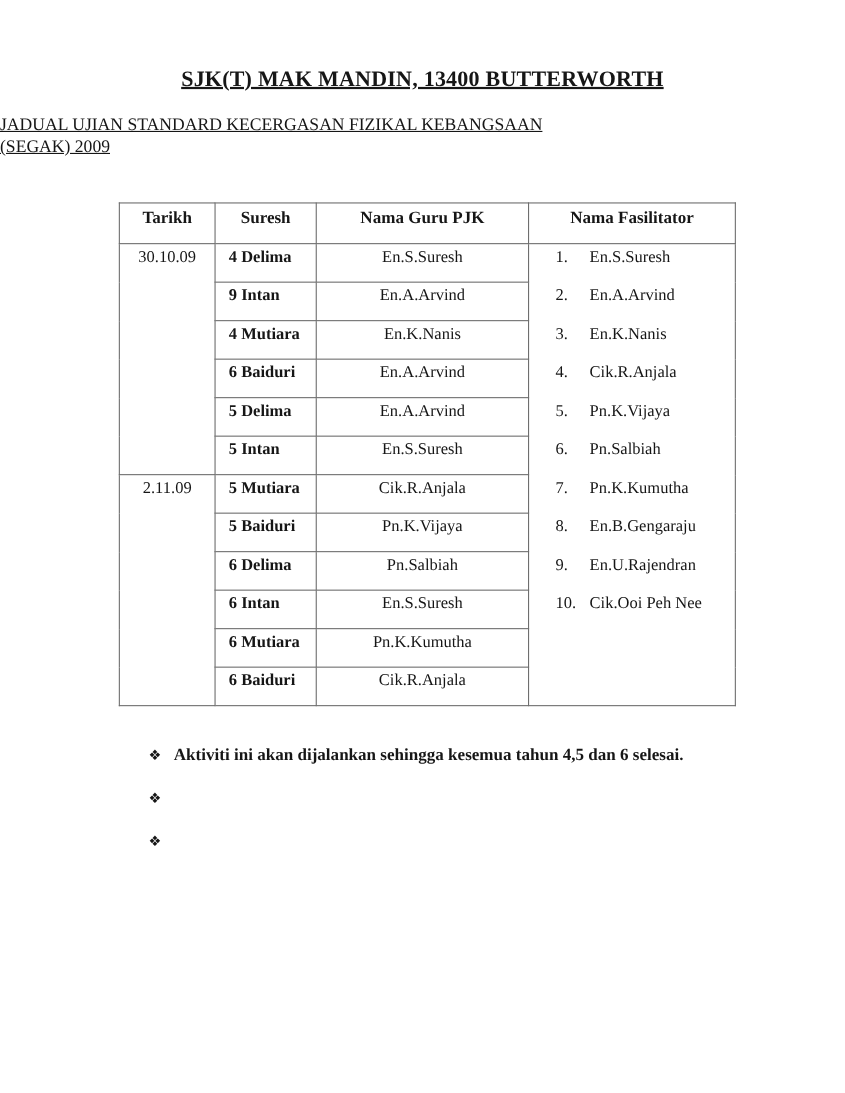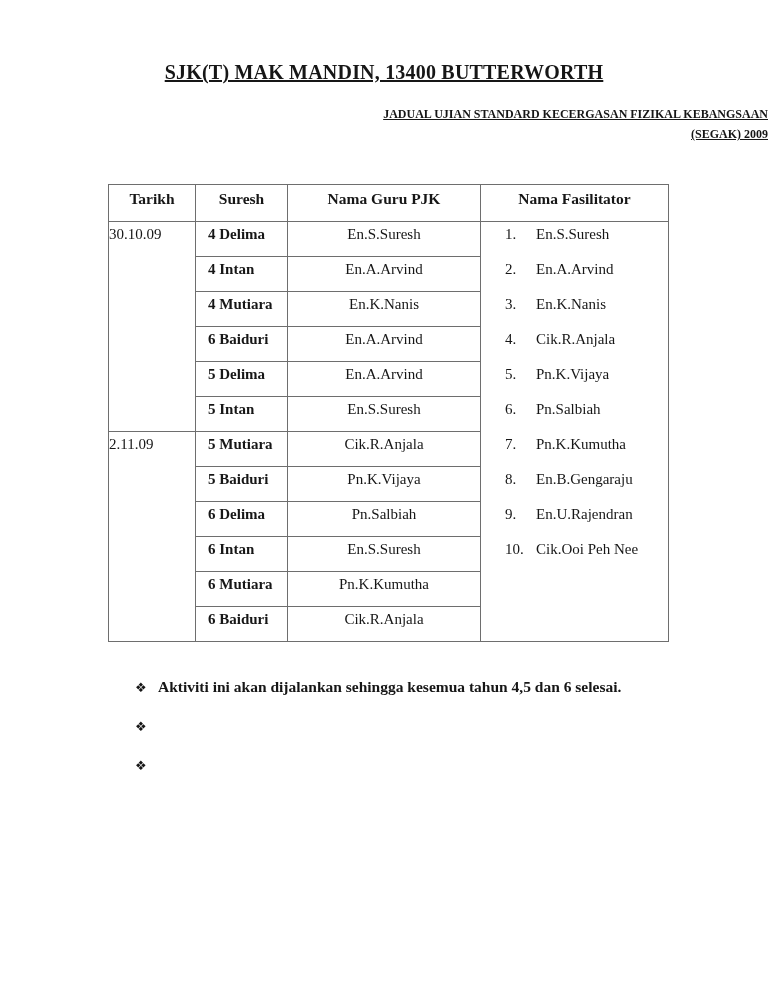--- a/index.html
+++ b/index.html
@@ -19,23 +19,23 @@
   }
   .doc-title {
     text-align: center;
     font-size: 20px;
     font-weight: bold;
     text-decoration: underline;
     letter-spacing: 0.2px;
   }
   .doc-subtitle {
     margin-top: 20px;
-    text-align: right;
-    font-size: 12px;
-    font-weight: bold;
+    text-align: left;
+    font-size: 16px;
+    font-weight: normal;
     line-height: 20px;
   }
   .doc-subtitle .sub-line { text-decoration: underline; }
 
   table.schedule {
     border-collapse: collapse;
     table-layout: fixed;
     width: 560px;
     margin: 40px 0 0 108px;
   }
@@ -48,21 +48,21 @@
     font-weight: bold;
     height: 37px;
     padding-top: 5px;
     text-align: center;
   }
   .schedule td {
     font-size: 15px;
     height: 35px;
     padding-top: 4px;
   }
-  .cell-tarikh { text-align: left; }
+  .cell-tarikh { text-align: center; }
   .cell-tahun  { padding-left: 12px; font-weight: bold; }
   .cell-guru   { text-align: center; }
   .cell-fasilitator { padding-top: 40px; padding-left: 24px; }
   .fas-item { height: 35px; display: flex; font-size: 15px; }
   .fas-num  { width: 31px; flex: 0 0 31px; }
 
   .notes {
     list-style: none;
     margin: 36px 0 0 135px;
     width: 520px;
@@ -152,21 +152,21 @@
               <span class="fas-num">9.</span>
               <span>En.U.Rajendran</span>
             </div>
             <div class="fas-item">
               <span class="fas-num">10.</span>
               <span>Cik.Ooi Peh Nee</span>
             </div>
           </td>
         </tr>
         <tr>
-          <td class="cell-tahun">4 Intan</td>
+          <td class="cell-tahun">9 Intan</td>
           <td class="cell-guru">En.A.Arvind</td>
         </tr>
         <tr>
           <td class="cell-tahun">4 Mutiara</td>
           <td class="cell-guru">En.K.Nanis</td>
         </tr>
         <tr>
           <td class="cell-tahun">6 Baiduri</td>
           <td class="cell-guru">En.A.Arvind</td>
         </tr>

